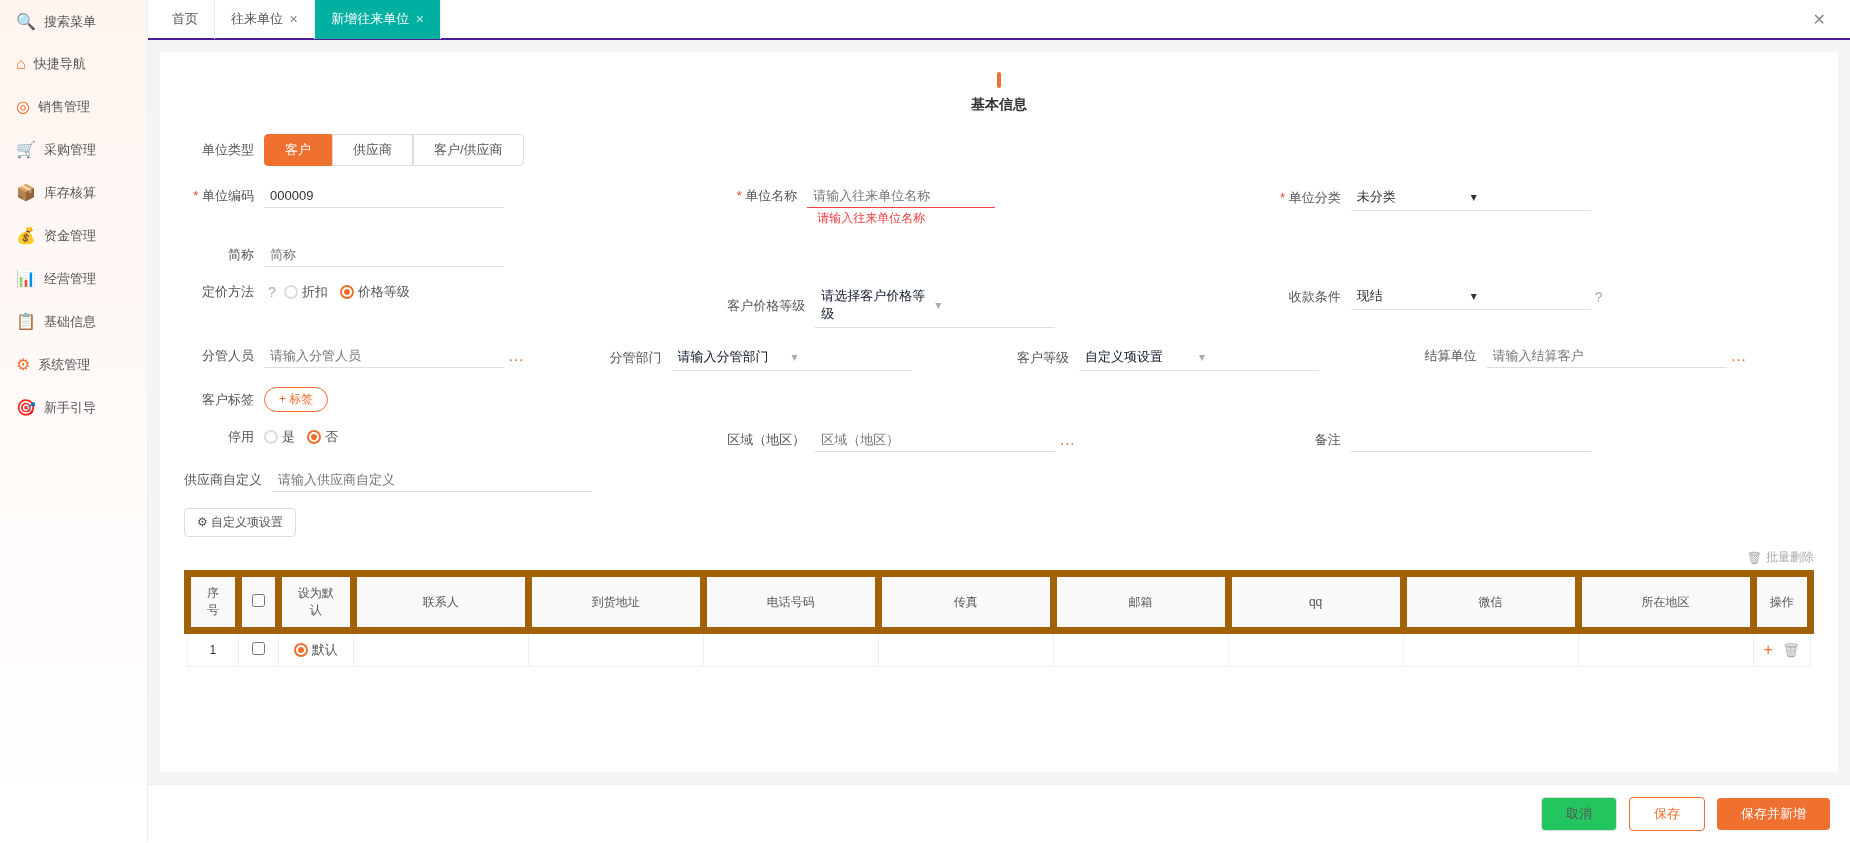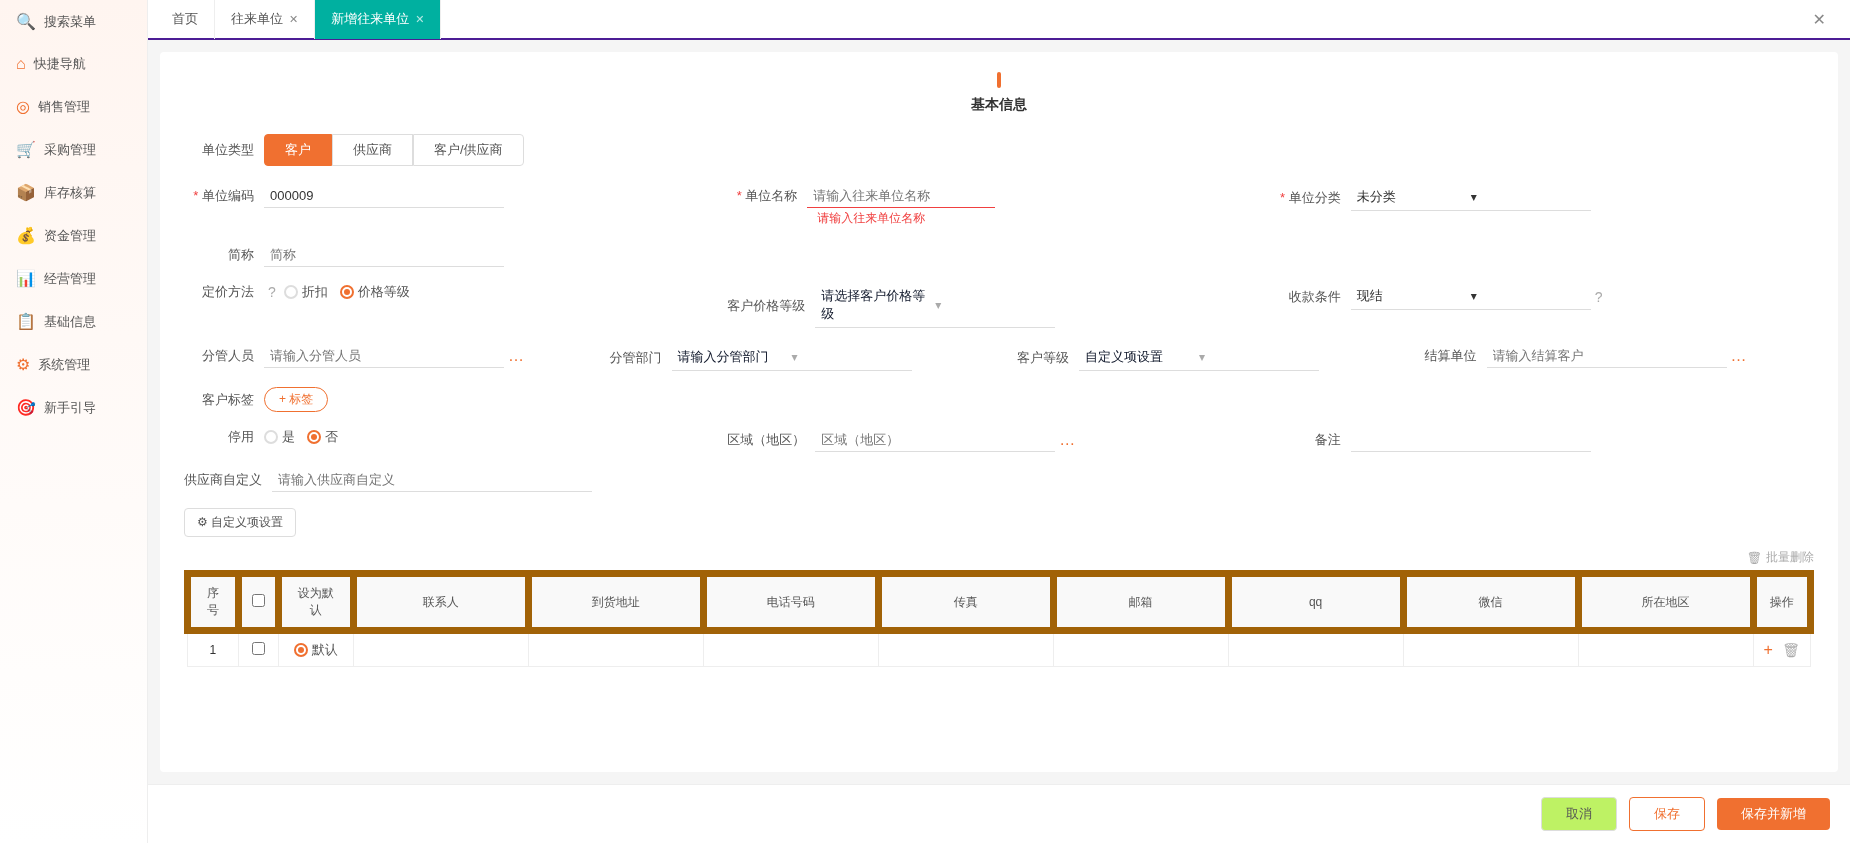--- a/index.html
+++ b/index.html
@@ -314,21 +314,21 @@
       align-items: center;
       justify-content: flex-end;
       gap: 12px;
       padding: 12px 20px;
       background: #fff;
       border-top: 1px solid #eee;
     }
     .btn-cancel {
       padding: 7px 24px;
       border: 1px solid #ddd;
-      background: #bef264;
+      background: #22c55e;
       color: #555;
       border-radius: 4px;
       cursor: pointer;
       font-size: 13px;
     }
     .btn-save {
       padding: 7px 24px;
       border: 1px solid #f07030;
       background: #fff;
       color: #f07030;

